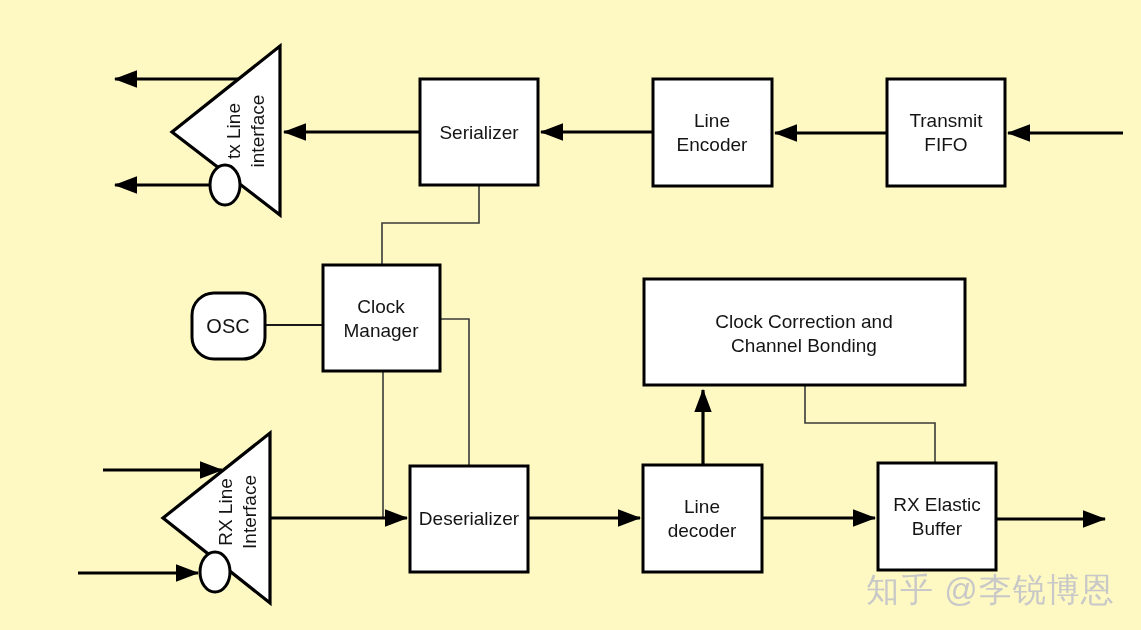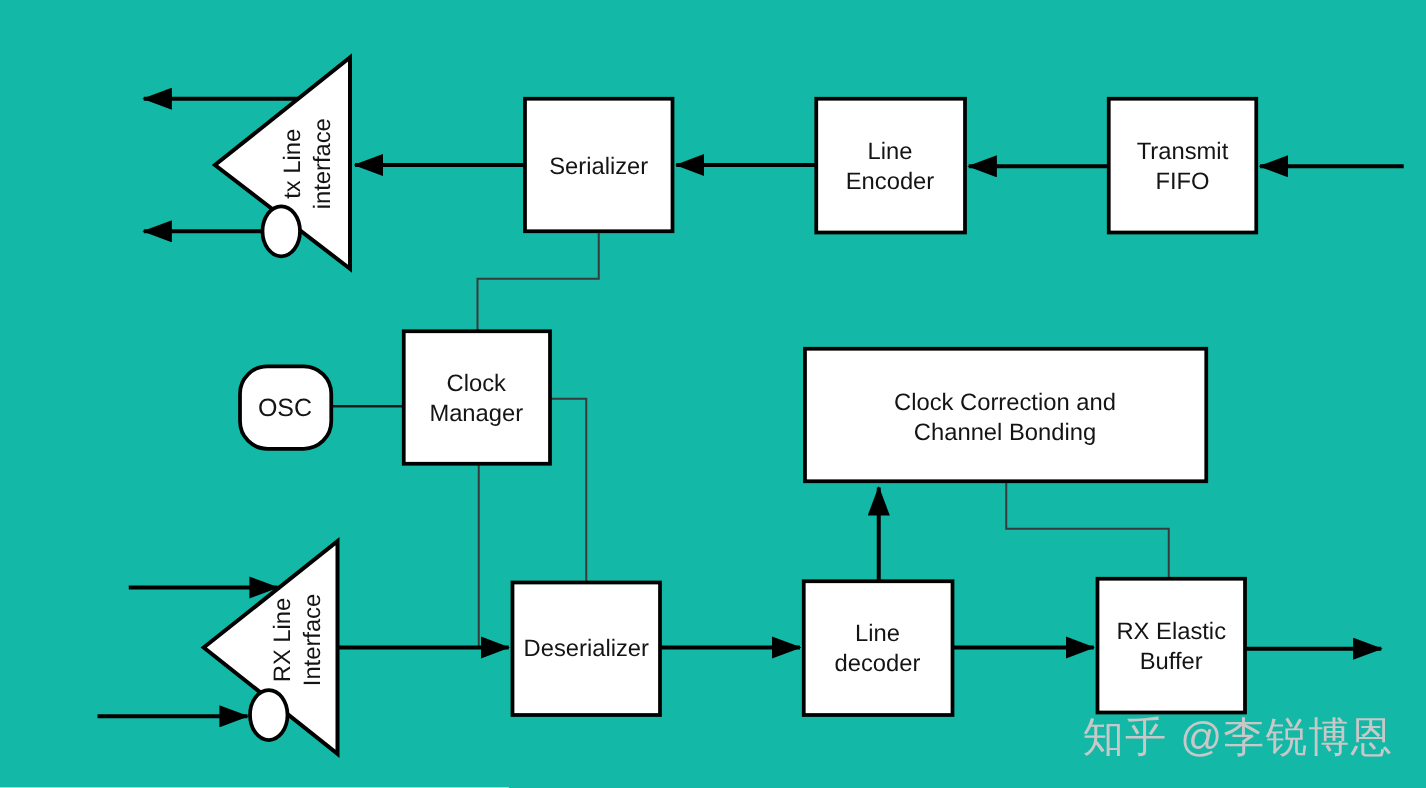--- a/index.html
+++ b/index.html
@@ -1,16 +1,16 @@
 <!DOCTYPE html>
 <html><head>
 <meta charset="utf-8">
 <style>
   html,body{margin:0;padding:0;background:#ffffff;}
-  .stage{position:relative;width:1141px;height:630px;background:#14b8a6;overflow:hidden;}
+  .stage{position:relative;width:1141px;height:630px;background:#fef9c3;overflow:hidden;}
   svg{display:block;}
   .box{fill:#ffffff;stroke:#000000;stroke-width:3px;}
   .tri{fill:#ffffff;stroke:#000000;stroke-width:3.2px;stroke-linejoin:miter;}
   .bubble{fill:#ffffff;stroke:#000000;stroke-width:3px;}
   .thick{stroke:#000000;stroke-width:3.2px;fill:none;}
   .thin{stroke:#3a3a3a;stroke-width:1.6px;fill:none;}
   .osc-wire{stroke:#1a1a1a;stroke-width:2px;fill:none;}
   .lbl{font-family:"Liberation Sans","DejaVu Sans",sans-serif;font-size:19px;fill:#141414;text-anchor:middle;}
   .lbl-osc{font-family:"Liberation Sans","DejaVu Sans",sans-serif;font-size:20px;fill:#141414;text-anchor:middle;}
   .wm{font-family:"Liberation Sans","DejaVu Sans",sans-serif;font-size:33px;letter-spacing:1px;}

